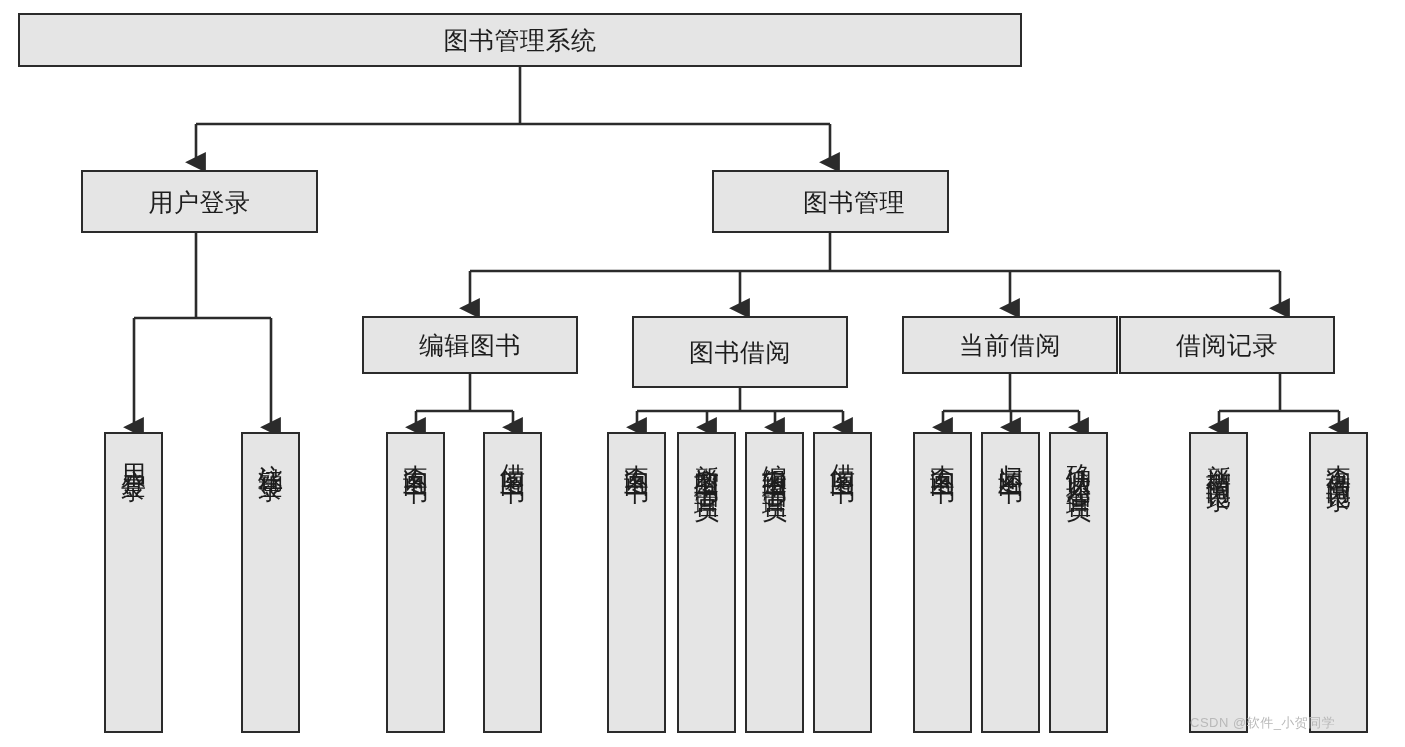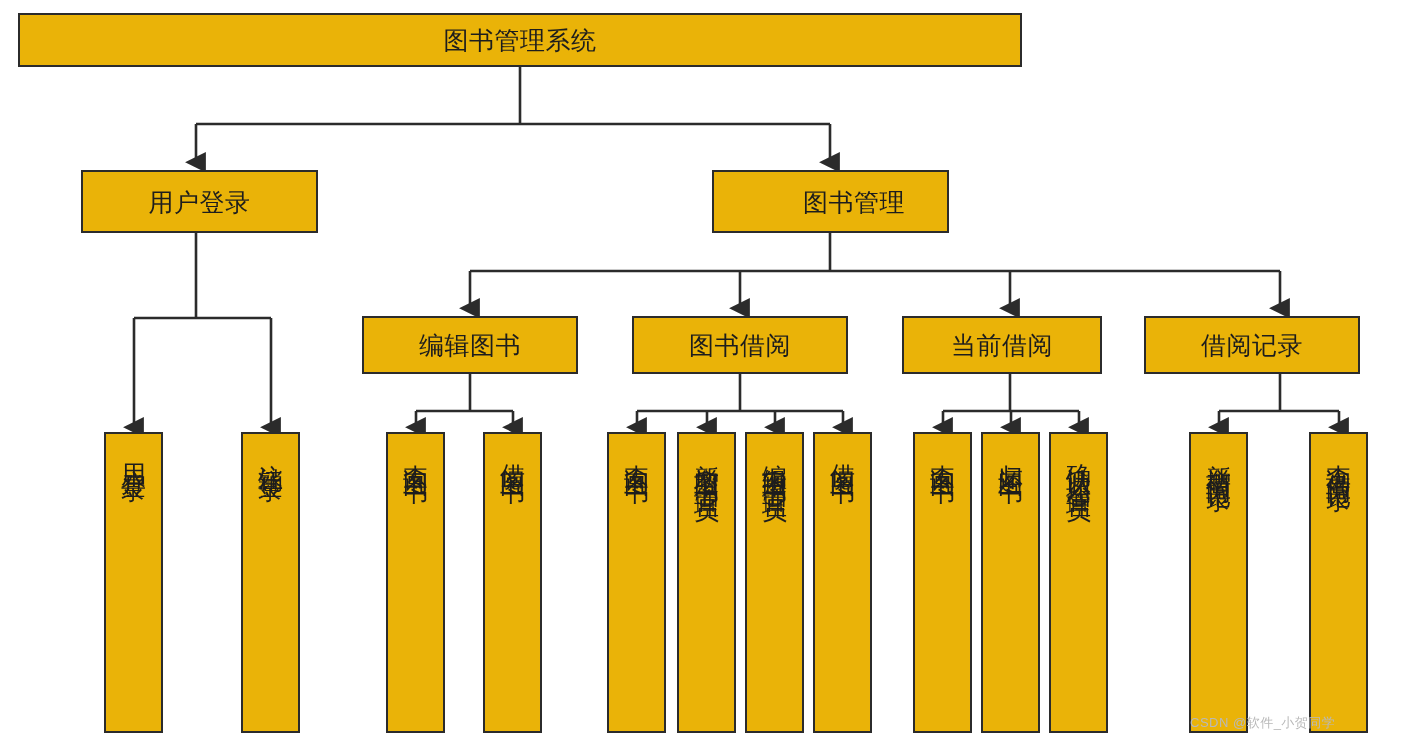--- a/index.html
+++ b/index.html
@@ -22,21 +22,21 @@
     position: absolute;
     left: 0;
     top: 0;
     width: 1405px;
     height: 747px;
     pointer-events: none;
   }
   .node {
     position: absolute;
     box-sizing: border-box;
-    background: #eab308;
+    background: #e5e5e5;
     border: 2.5px solid #2b2b2b;
     display: flex;
     align-items: center;
     justify-content: center;
     color: #1d1d1d;
   }
   .node .lbl {
     display: block;
     text-align: center;
     line-height: 1.12;
@@ -135,27 +135,27 @@
   <div class="node h" style="left:81px; top:170px; width:237px; height:63px;">
     <span class="lbl">用户登录</span>
   </div>
   <div class="node h" style="left:712px; top:170px; width:237px; height:63px;padding-left:47px;">
     <span class="lbl">图书管理</span>
   </div>
 
   <div class="node h" style="left:362px; top:316px; width:216px; height:58px;">
     <span class="lbl">编辑图书</span>
   </div>
-  <div class="node h" style="left:632px; top:316px; width:216px; height:58px;">
+  <div class="node h" style="left:632px; top:316px; width:216px; height:72px;">
     <span class="lbl">图书借阅</span>
   </div>
-  <div class="node h" style="left:902px; top:316px; width:200px; height:58px;">
+  <div class="node h" style="left:902px; top:316px; width:216px; height:58px;">
     <span class="lbl">当前借阅</span>
   </div>
-  <div class="node h" style="left:1144px; top:316px; width:216px; height:58px;">
+  <div class="node h" style="left:1119px; top:316px; width:216px; height:58px;">
     <span class="lbl">借阅记录</span>
   </div>
 
   <div class="node v" style="left:104px; top:432px; width:59px; height:301px;">
     <span class="lbl">用户登录</span>
   </div>
   <div class="node v" style="left:241px; top:432px; width:59px; height:301px;">
     <span class="lbl">注销登录</span>
   </div>
 

